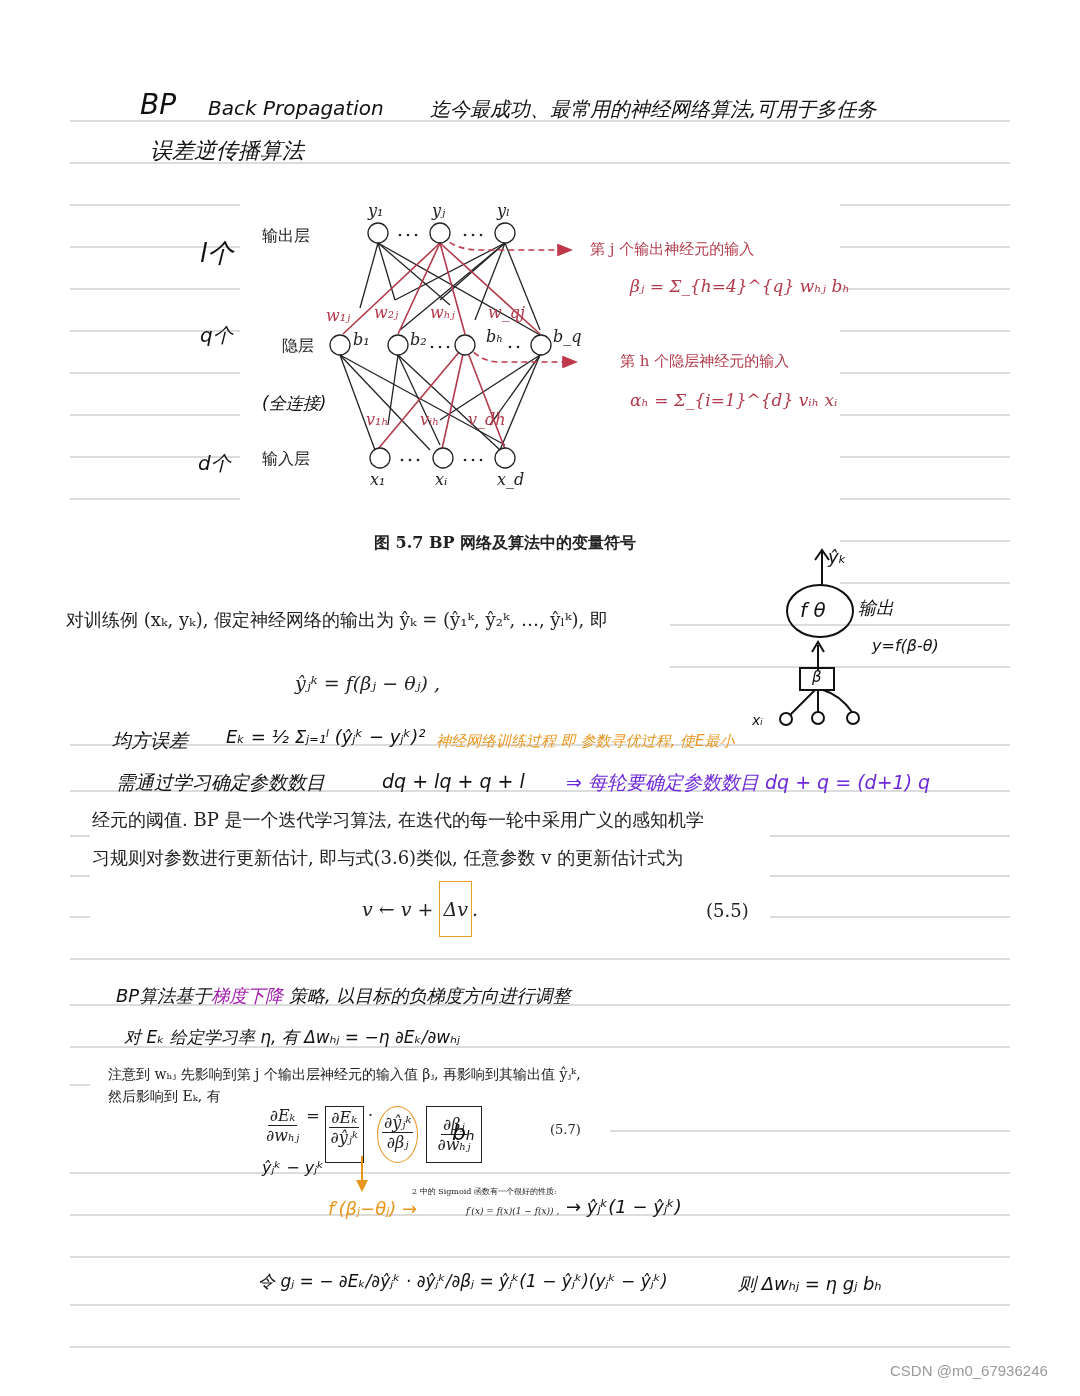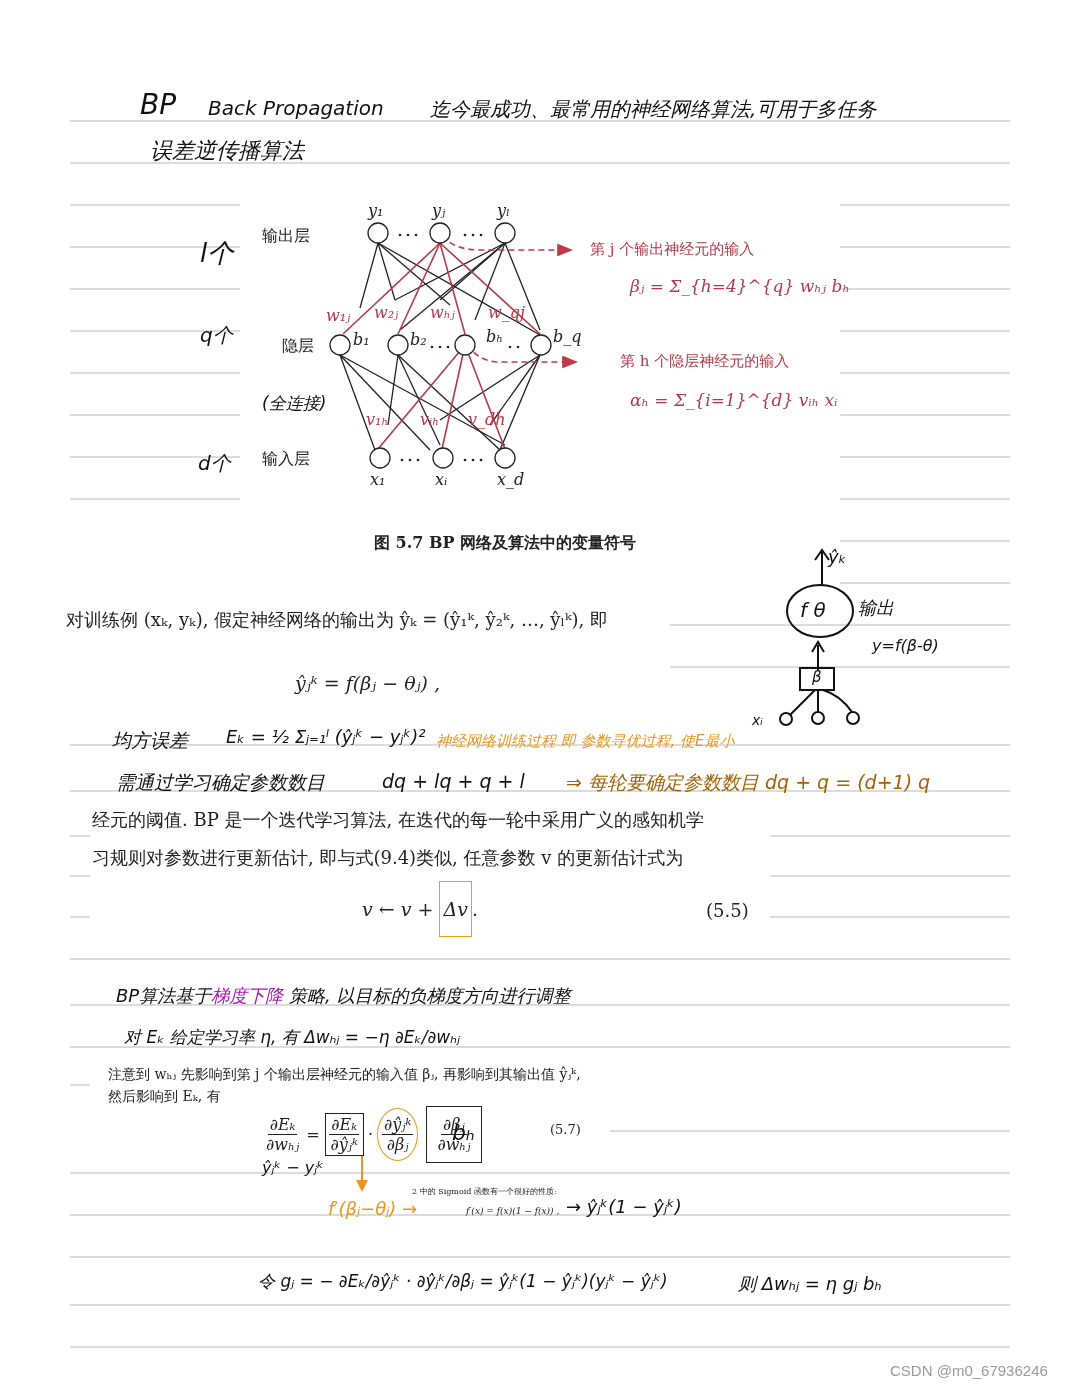--- a/index.html
+++ b/index.html
@@ -5,21 +5,21 @@
   html,body{margin:0;padding:0;background:#ffffff;}
   body{width:1080px;height:1396px;position:relative;overflow:hidden;
        font-family:"DejaVu Serif","Liberation Serif",serif;color:#222;}
   .rule{position:absolute;height:2px;background:#dcdcdc;}
   .abs{position:absolute;white-space:nowrap;}
   .hand{font-family:"DejaVu Sans","Liberation Sans",sans-serif;color:#111;font-style:italic;}
   .print{font-family:"DejaVu Serif","Liberation Serif",serif;color:#222;}
   .red{color:#b23a4a;}
   .orange{color:#e8961e;}
   .blue{color:#a21caf;}
-  .bright-red{color:#a16207;}
+  .bright-red{color:#6d28d9;}
   .boxed{border:1.5px solid #222;padding:1px 3px;}
   .obox{border:1.5px solid #e8a020;padding:16px 3px;}
   .frac{display:inline-flex;flex-direction:column;align-items:center;vertical-align:middle;margin:0 2px;}
   .frac .num{border-bottom:1px solid #222;padding:0 2px;line-height:1.2;}
   .frac .den{padding:0 2px;line-height:1.2;}
   svg{position:absolute;left:0;top:0;}
 </style>
 </head>
 <body>
 
@@ -225,39 +225,39 @@
   <span class="abs hand" style="left:112px;top:728px;font-size:19px">均方误差</span>
   <span class="abs hand" style="left:226px;top:726px;font-size:18px">Eₖ = ½ Σⱼ₌₁ˡ (ŷⱼᵏ − yⱼᵏ)²</span>
   <span class="abs hand orange" style="left:436px;top:732px;font-size:15px">神经网络训练过程 即 参数寻优过程, 使E最小</span>
   <span class="abs hand" style="left:116px;top:770px;font-size:19px">需通过学习确定参数数目</span>
   <span class="abs hand" style="left:382px;top:770px;font-size:19px">dq + lq + q + l</span>
   <span class="abs hand bright-red" style="left:566px;top:770px;font-size:19px">⇒ 每轮要确定参数数目 dq + q = (d+1) q</span>
 </div>
 
 <div>
   <span class="abs print" style="left:92px;top:808px;font-size:18px">经元的阈值. BP 是一个迭代学习算法, 在迭代的每一轮中采用广义的感知机学</span>
-  <span class="abs print" style="left:92px;top:846px;font-size:18px">习规则对参数进行更新估计, 即与式(9.4)类似, 任意参数 v 的更新估计式为</span>
+  <span class="abs print" style="left:92px;top:846px;font-size:18px">习规则对参数进行更新估计, 即与式(3.6)类似, 任意参数 v 的更新估计式为</span>
   <div class="abs print" style="left:362px;top:898px;font-size:19px;font-style:italic">
     <span>v ← v + </span><span class="obox">Δv</span><span>.</span>
   </div>
   <span class="abs print" style="left:706px;top:900px;font-size:18px">(5.5)</span>
 </div>
 
 <div>
   <div class="abs hand" style="left:116px;top:984px;font-size:18px">
     <span>BP算法基于</span><span class="blue">梯度下降</span> <span>策略, 以目标的负梯度方向进行调整</span>
   </div>
   <span class="abs hand" style="left:124px;top:1026px;font-size:17px">对 Eₖ 给定学习率 η,  有 Δwₕⱼ = −η ∂Eₖ/∂wₕⱼ</span>
 </div>
 
 <div>
   <span class="abs print" style="left:108px;top:1066px;font-size:14px">注意到 wₕⱼ 先影响到第 j 个输出层神经元的输入值 βⱼ, 再影响到其输出值 ŷⱼᵏ,</span>
   <span class="abs print" style="left:108px;top:1088px;font-size:14px">然后影响到 Eₖ, 有</span>
 
-  <div class="abs print" style="left:262px;top:1106px;font-size:16px;font-style:italic;display:flex;align-items:center">
+  <div class="abs print" style="left:262px;top:1106px;font-size:16px;font-style:italic;display:flex;">
     <span class="frac">
         <span class="num">∂Eₖ</span>
         <span class="den">∂wₕⱼ</span>
       </span>
     <span style="margin:0 3px">=</span>
     <span class="frac boxed">
         <span class="num">∂Eₖ</span>
         <span class="den">∂ŷⱼᵏ</span>
       </span>
     <span style="margin:0 2px">·</span>

